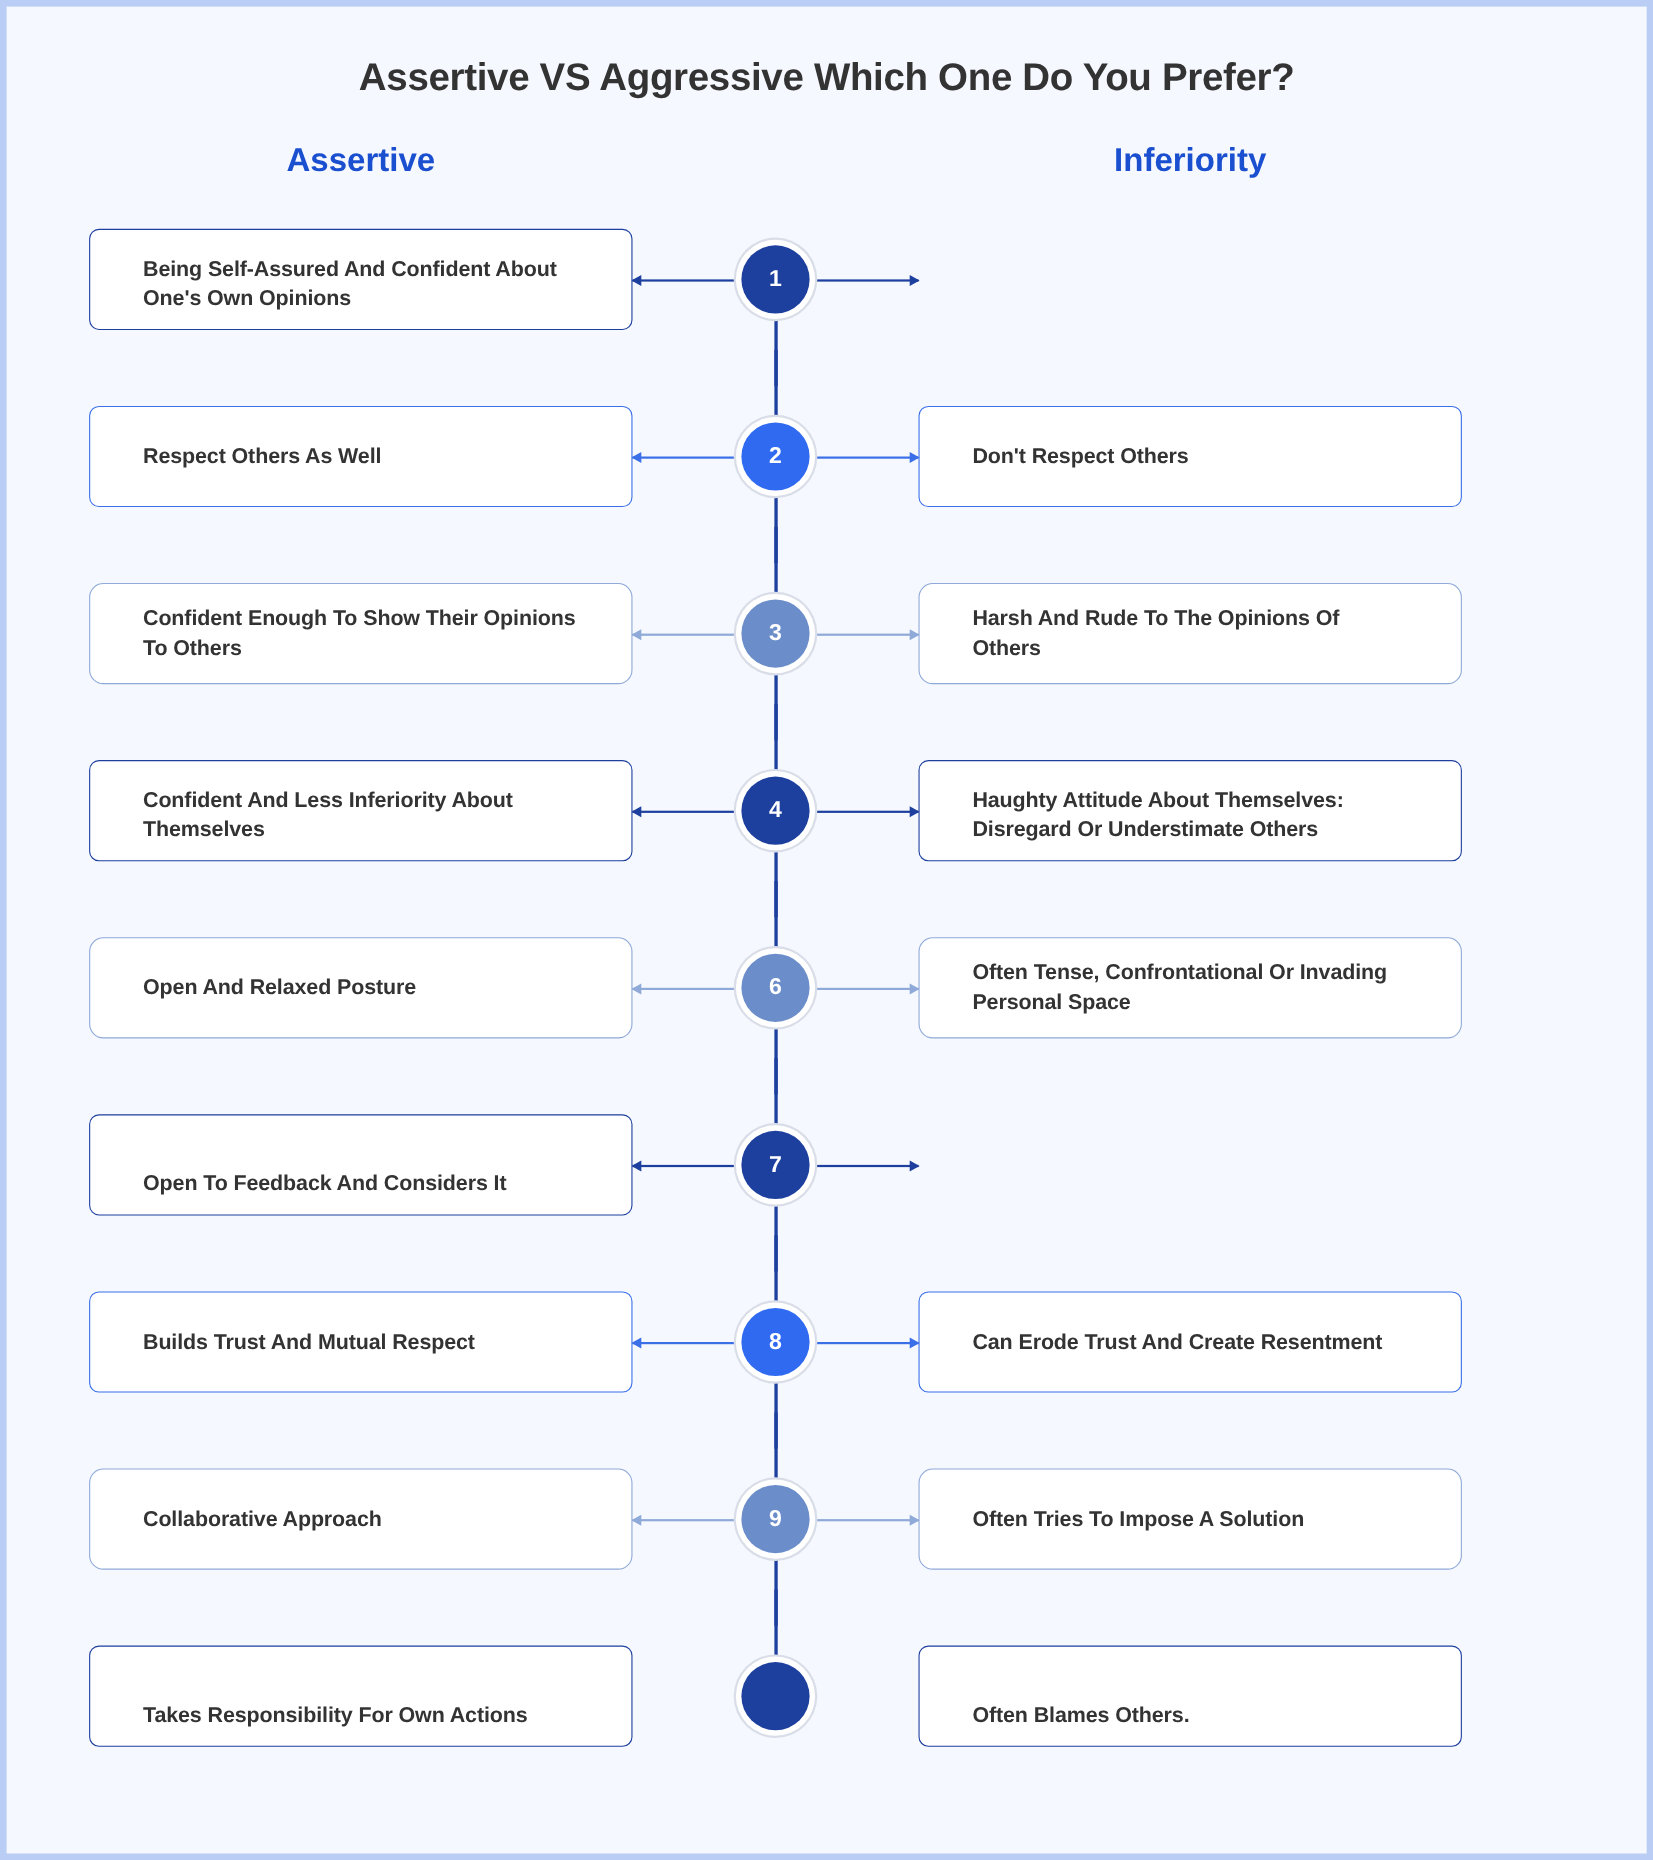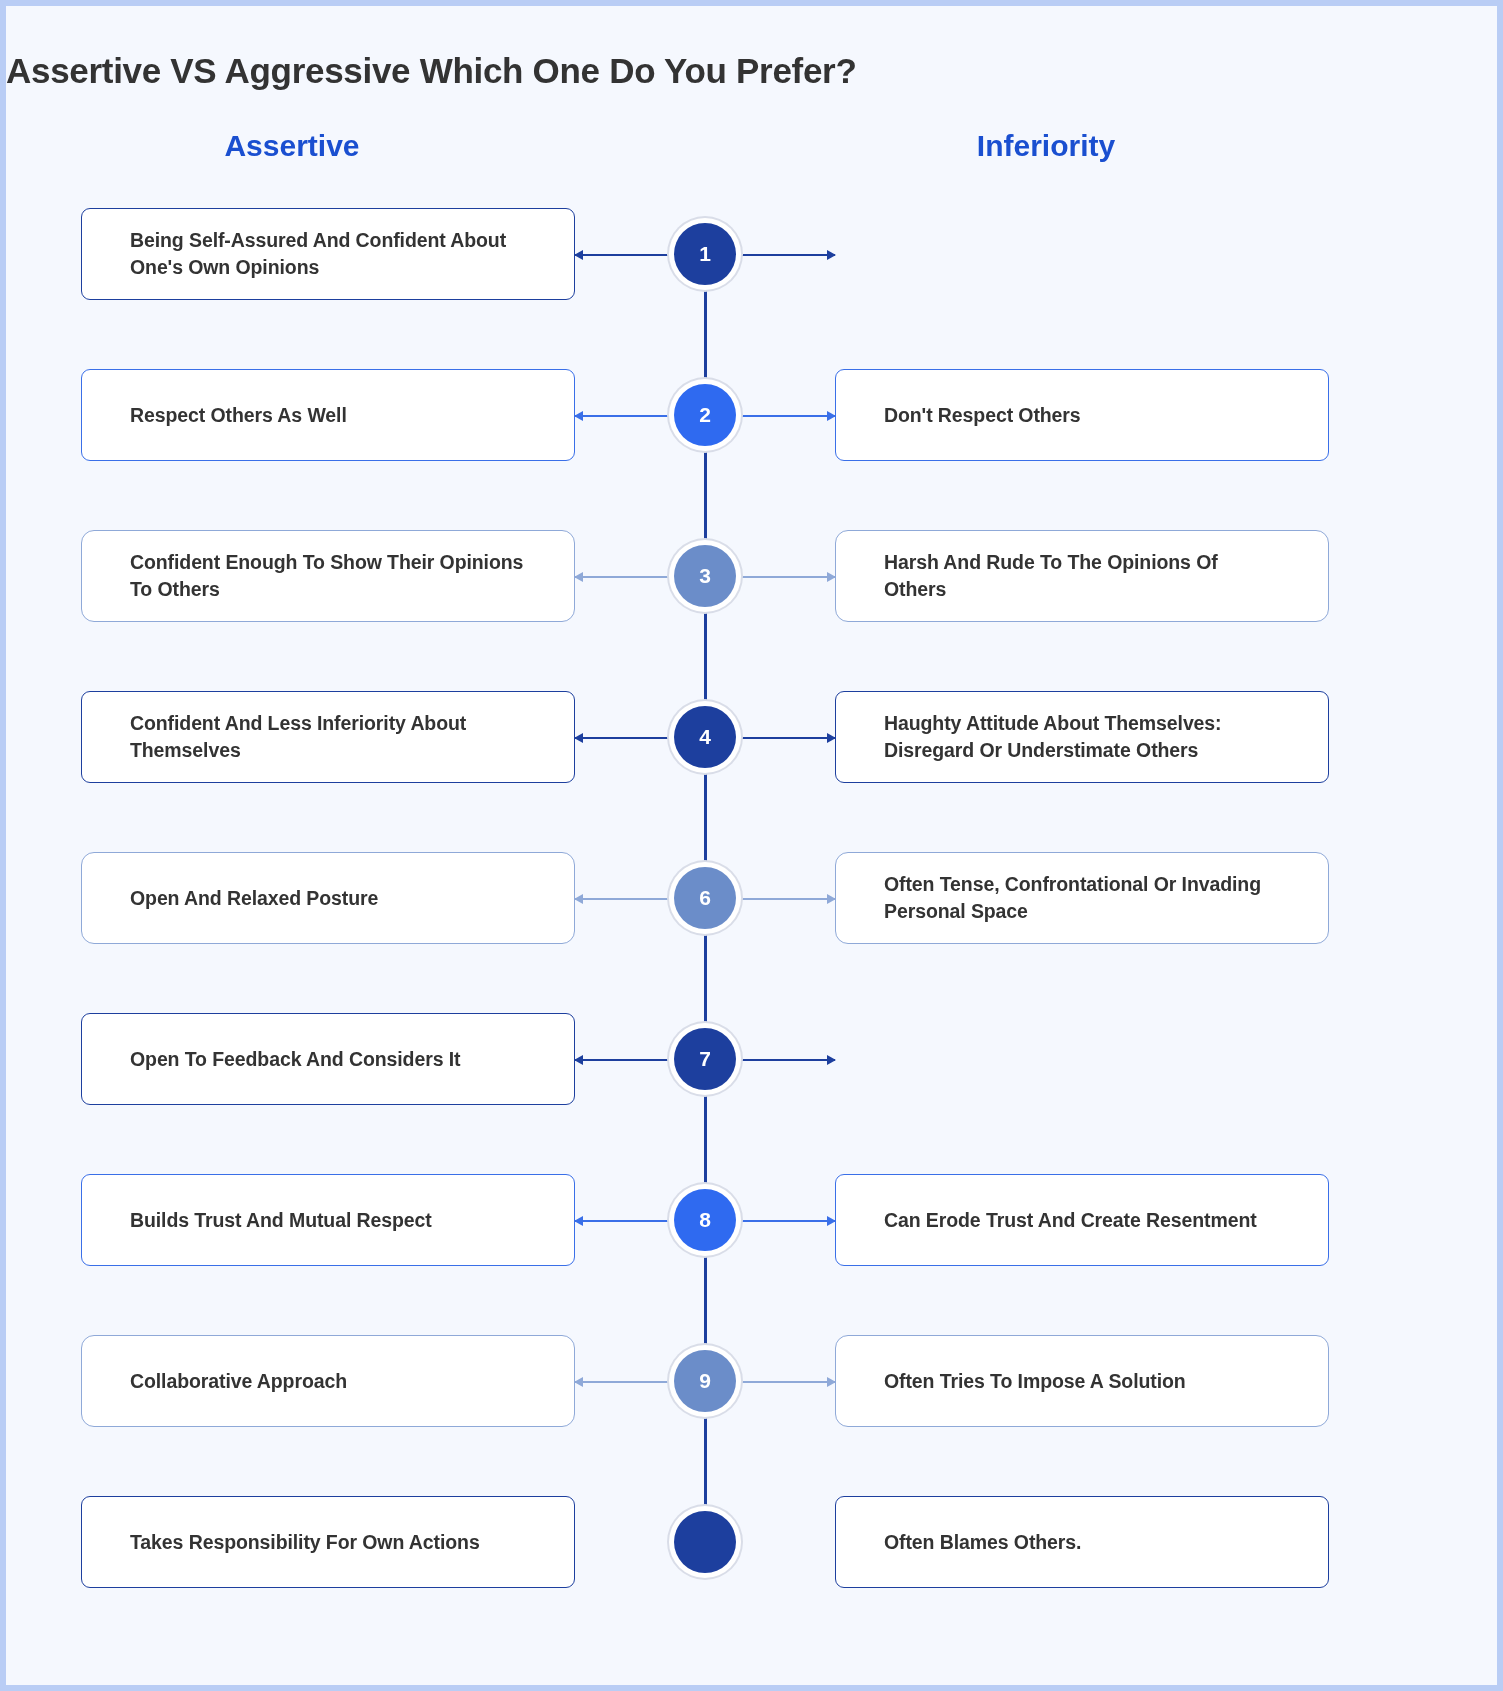--- a/index.html
+++ b/index.html
@@ -9,31 +9,31 @@
   }
   body {
     background:#f5f8fe;
     border:6px solid #b9cdf5;
     overflow:hidden;
   }
   .page { position:relative; width:100%; height:100%; }
 
   
   .title {
-    text-align:left;
+    text-align:center;
     font-size:35px;
     font-weight:bold;
     color:#333333;
     letter-spacing:-0.3px;
     padding-top:45px;
   }
   .col-heads {
     display:flex;
     margin-top:38px;
-    padding:0 39px;
+    padding:0 75px;
   }
   .col-head {
     font-size:30px;
     font-weight:bold;
     color:#1a4fd0;
     text-align:center;
   }
   .col-head.left  { width:494px; }
   .col-head.mid   { width:260px; }
   .col-head.right { width:494px; }
@@ -123,21 +123,21 @@
     z-index:1;
   }
   .spine.up   { top:-32px; height:66px; }
   .spine.down { bottom:-32px; height:66px; }
 
   
   .c-navy  .node  { background:#1d3f9e; }
   .c-blue  .node  { background:#2f6af0; }
   .c-steel .node  { background:#6b8dc9; }
 
-  .c-navy  .box   { border-color:#1d3f9e; }
+  .c-navy  .box   { border-color:#1d3f9e;align-items:flex-end; }
   .c-blue  .box   { border-color:#3a6fe8;text-align:right; }
   .c-steel .box   { border-color:#8fa9d8;border-radius:13px; }
 
   .c-navy  .arrow { background:#1d3f9e; }
   .c-blue  .arrow { background:#3a6fe8; }
   .c-steel .arrow { background:#8fa9d8; }
 
   .c-navy  .arrow.left  .head { border-right-color:#1d3f9e; }
   .c-blue  .arrow.left  .head { border-right-color:#3a6fe8; }
   .c-steel .arrow.left  .head { border-right-color:#8fa9d8; }

